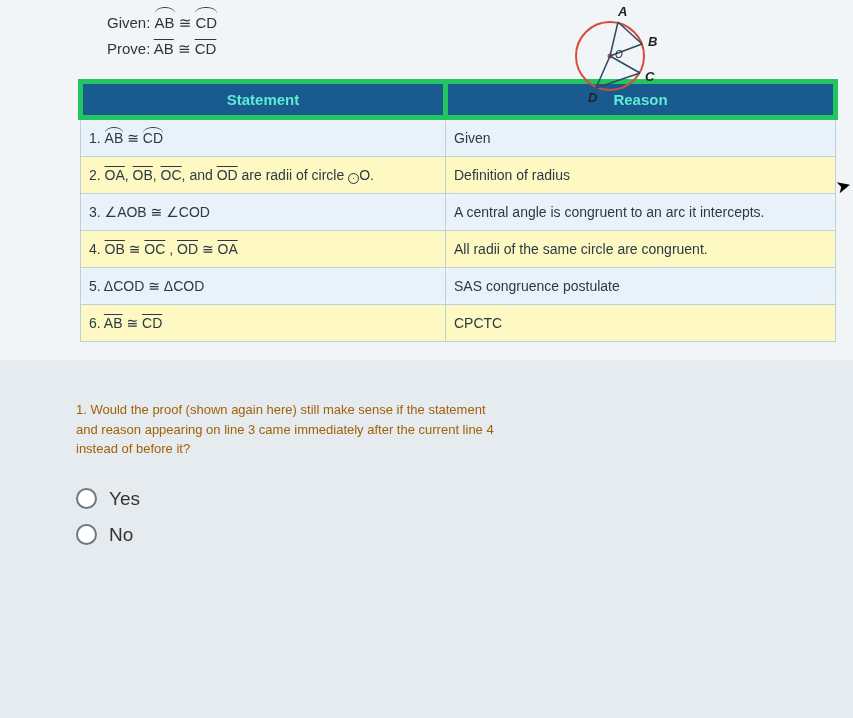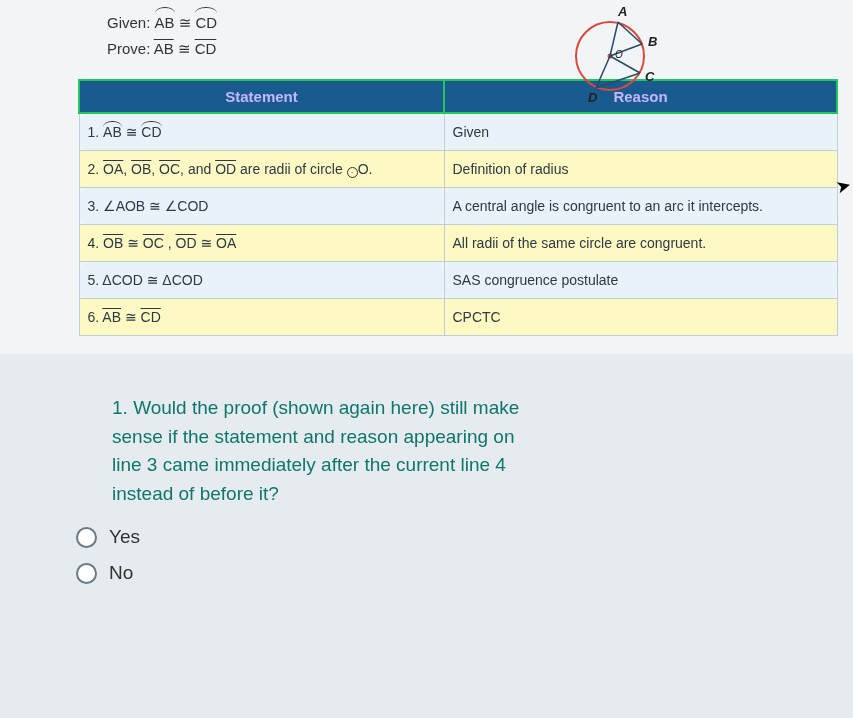--- a/index.html
+++ b/index.html
@@ -44,49 +44,48 @@
   }
   table.proof {
     width: 760px;
     margin: 18px 0 0 78px;
     border-collapse: collapse;
     table-layout: fixed;
     font-size: 14px;
   }
   table.proof th {
     background: #1a5b8f;
-    color: #c4b5fd;
+    color: #5eead4;
     font-weight: bold;
     padding: 7px 8px;
-    border: 2px solid #22c55e;
+    border: 5px solid #22c55e;
     font-size: 15px;
   }
   table.proof td {
     border: 1px solid #bcd0dc;
     padding: 10px 8px;
     color: #2b3a44;
     vertical-align: middle;
   }
   table.proof tr.light td { background: #e9f2f9; border-radius: 10px; }
   table.proof tr.dark td { background: #fef9c3; }
   th.col-stmt, td.col-stmt { width: 365px; }
   th.col-reason, td.col-reason { width: auto; }
 
   .question-block {
     padding: 40px 30px 30px 76px;
     background: #e5ebee;
   }
   .question-text {
-    font-size: 19px;
-    color: #0f766e;
+    font-size: 13px;
+    color: #a16207;
     line-height: 1.5;
     max-width: 420px;
-    margin-left: 36px;
-  }
-  .options { margin-top: 18px; }
+  }
+  .options { margin-top: 29px; }
   .option-row {
     display: flex;
     align-items: center;
     gap: 12px;
     margin-bottom: 14px;
     cursor: pointer;
   }
   .radio {
     width: 21px; height: 21px;
     border: 2px solid #6b7a85;

